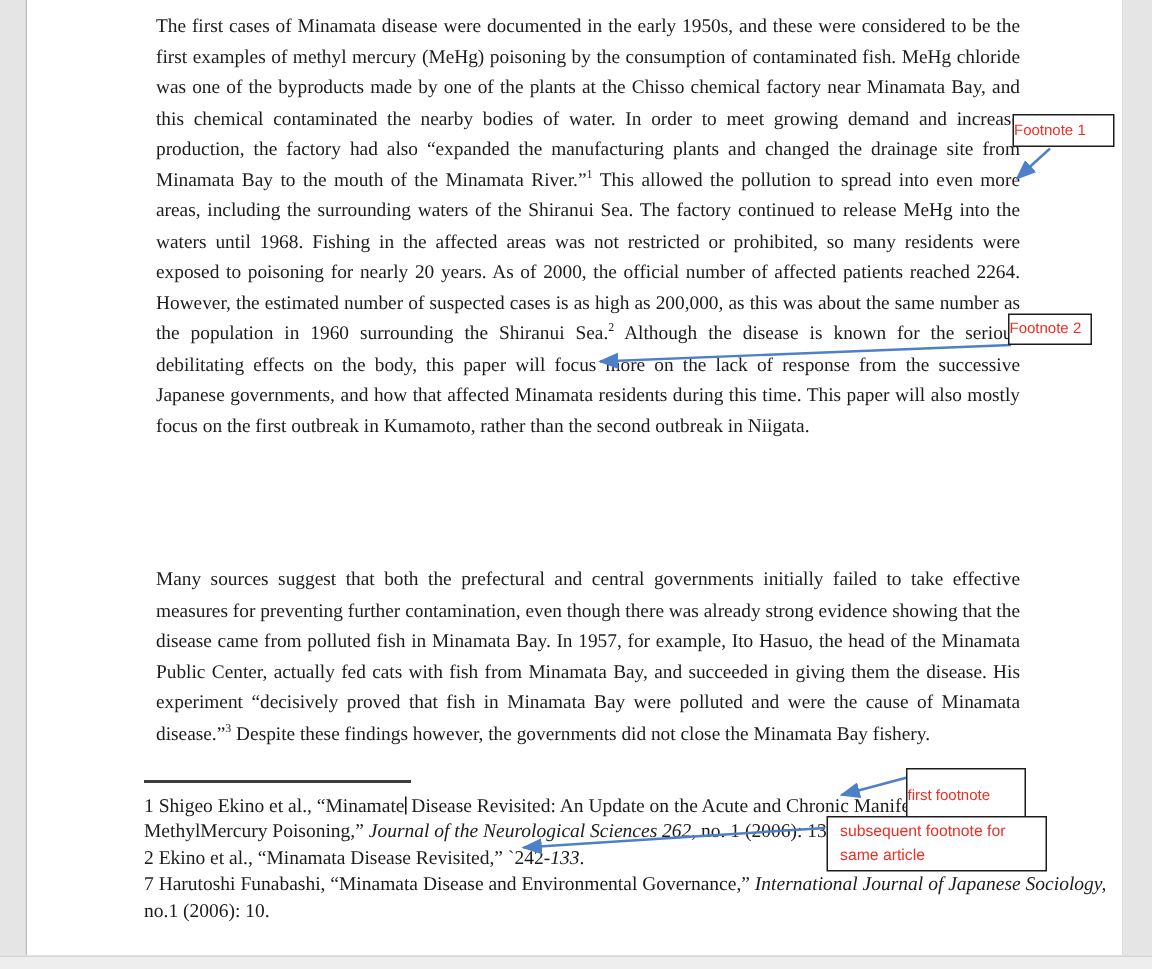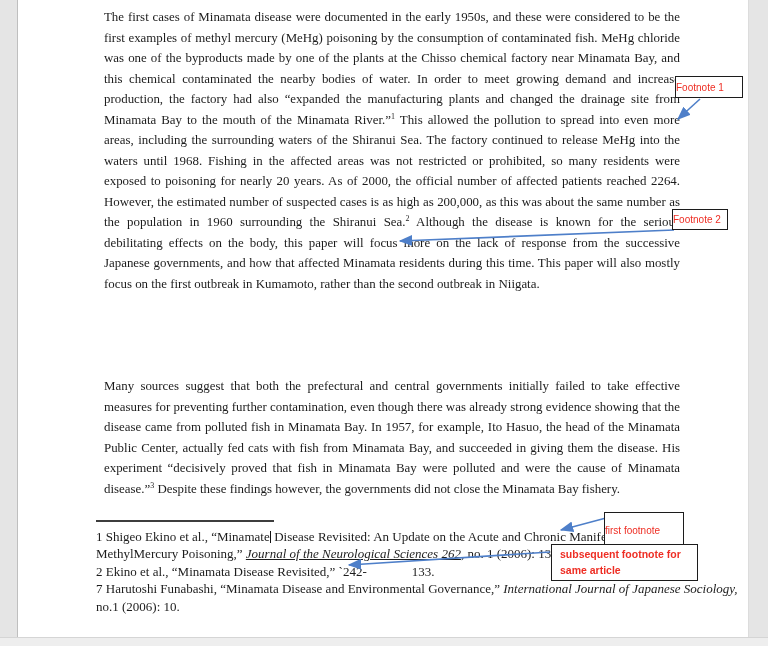--- a/index.html
+++ b/index.html
@@ -59,42 +59,41 @@
     z-index:6;
   }
   .callout-footnote-1{left:675px;top:76px;width:68px;height:22px;}
   .callout-footnote-2{left:672px;top:209px;width:56px;height:21px;}
   .callout-first-footnote{left:604px;top:512px;width:80px;height:36px;}
   .callout-subsequent{
     left:551px;top:544px;width:147px;height:37px;
     font-size:10.5px;line-height:15.5px;
     padding:2px 8px;align-items:flex-start;justify-content:flex-start;
     text-align:left;
-    font-weight:bold;
   }
   .arrow-overlay{
     position:absolute;left:0;top:0;width:768px;height:646px;
     z-index:5;pointer-events:none;
   }
   .arrow-overlay line{stroke:var(--arrow-blue);stroke-width:1.6;}
 </style>
 </head>
 <body>
 
 <div class="canvas">
 
   <div class="page">
     <div class="para para-1"><span>The first cases of Minamata disease were documented in the early 1950s, and these were considered to be the first examples of methyl mercury (MeHg) poisoning by the consumption of contaminated fish. MeHg chloride was one of the byproducts made by one of the plants at the Chisso chemical factory near Minamata Bay, and this chemical contaminated the nearby bodies of water. In order to meet growing demand and increase production, the factory had also “expanded the manufacturing plants and changed the drainage site from Minamata Bay to the mouth of the Minamata River.”</span><span class="sup">1</span><span> This allowed the pollution to spread into even more areas, including the surrounding waters of the Shiranui Sea. The factory continued to release MeHg into the waters until 1968. Fishing in the affected areas was not restricted or prohibited, so many residents were exposed to poisoning for nearly 20 years. As of 2000, the official number of affected patients reached 2264. However, the estimated number of suspected cases is as high as 200,000, as this was about the same number as the population in 1960 surrounding the Shiranui Sea.</span><span class="sup">2</span><span> Although the disease is known for the serious debilitating effects on the body, this paper will focus more on the lack of response from the successive Japanese governments, and how that affected Minamata residents during this time. This paper will also mostly focus on the first outbreak in Kumamoto, rather than the second outbreak in Niigata.</span></div>
     <div class="para para-2"><span>Many sources suggest that both the prefectural and central governments initially failed to take effective measures for preventing further contamination, even though there was already strong evidence showing that the disease came from polluted fish in Minamata Bay. In 1957, for example, Ito Hasuo, the head of the Minamata Public Center, actually fed cats with fish from Minamata Bay, and succeeded in giving them the disease. His experiment “decisively proved that fish in Minamata Bay were polluted and were the cause of Minamata disease.”</span><span class="sup">3</span><span> Despite these findings however, the governments did not close the Minamata Bay fishery.</span></div>
 
     <div class="fnsep"></div>
 
     <div class="footnotes">
-      <div class="fn"><span>1 Shigeo Ekino et al., “Minamate</span><span class="caret"></span><span> Disease Revisited: An Update on the Acute and Chronic Manifestations of</span><br><span>MethylMercury Poisoning,” </span><span style="font-style: italic; text-decoration: underline;">Journal of the Neurological Sciences 262</span><span>, no. 1 (2006): 131.</span></div>
-      <div class="fn"><span>2 Ekino et al., “Minamata Disease Revisited,” `242-</span><span style=" margin-left: 45px;">133</span><span>.</span></div>
+      <div class="fn"><span>1 Shigeo Ekino et al., “Minamate</span><span class="caret"></span><span> Disease Revisited: An Update on the Acute and Chronic Manifestations of</span><br><span>MethylMercury Poisoning,” </span><span style="font-style: italic;">Journal of the Neurological Sciences 262</span><span>, no. 1 (2006): 131.</span></div>
+      <div class="fn"><span>2 Ekino et al., “Minamata Disease Revisited,” `242-</span><span style="font-style: italic;">133</span><span>.</span></div>
       <div class="fn"><span>7 Harutoshi Funabashi, “Minamata Disease and Environmental Governance,” </span><span style="font-style: italic;">International Journal of Japanese Sociology,</span><br><span>no.1 (2006): 10.</span></div>
     </div>
   </div>
 
   <svg class="arrow-overlay" width="768" height="646" viewBox="0 0 768 646">
     <defs>
       <marker id="ah" viewBox="0 0 10 8" markerWidth="8.5" markerHeight="6.8" refX="9" refY="4" orient="auto">
         <path d="M0,0 L10,4 L0,8 Z" fill="var(--arrow-blue)"></path>
       </marker>
     </defs>

